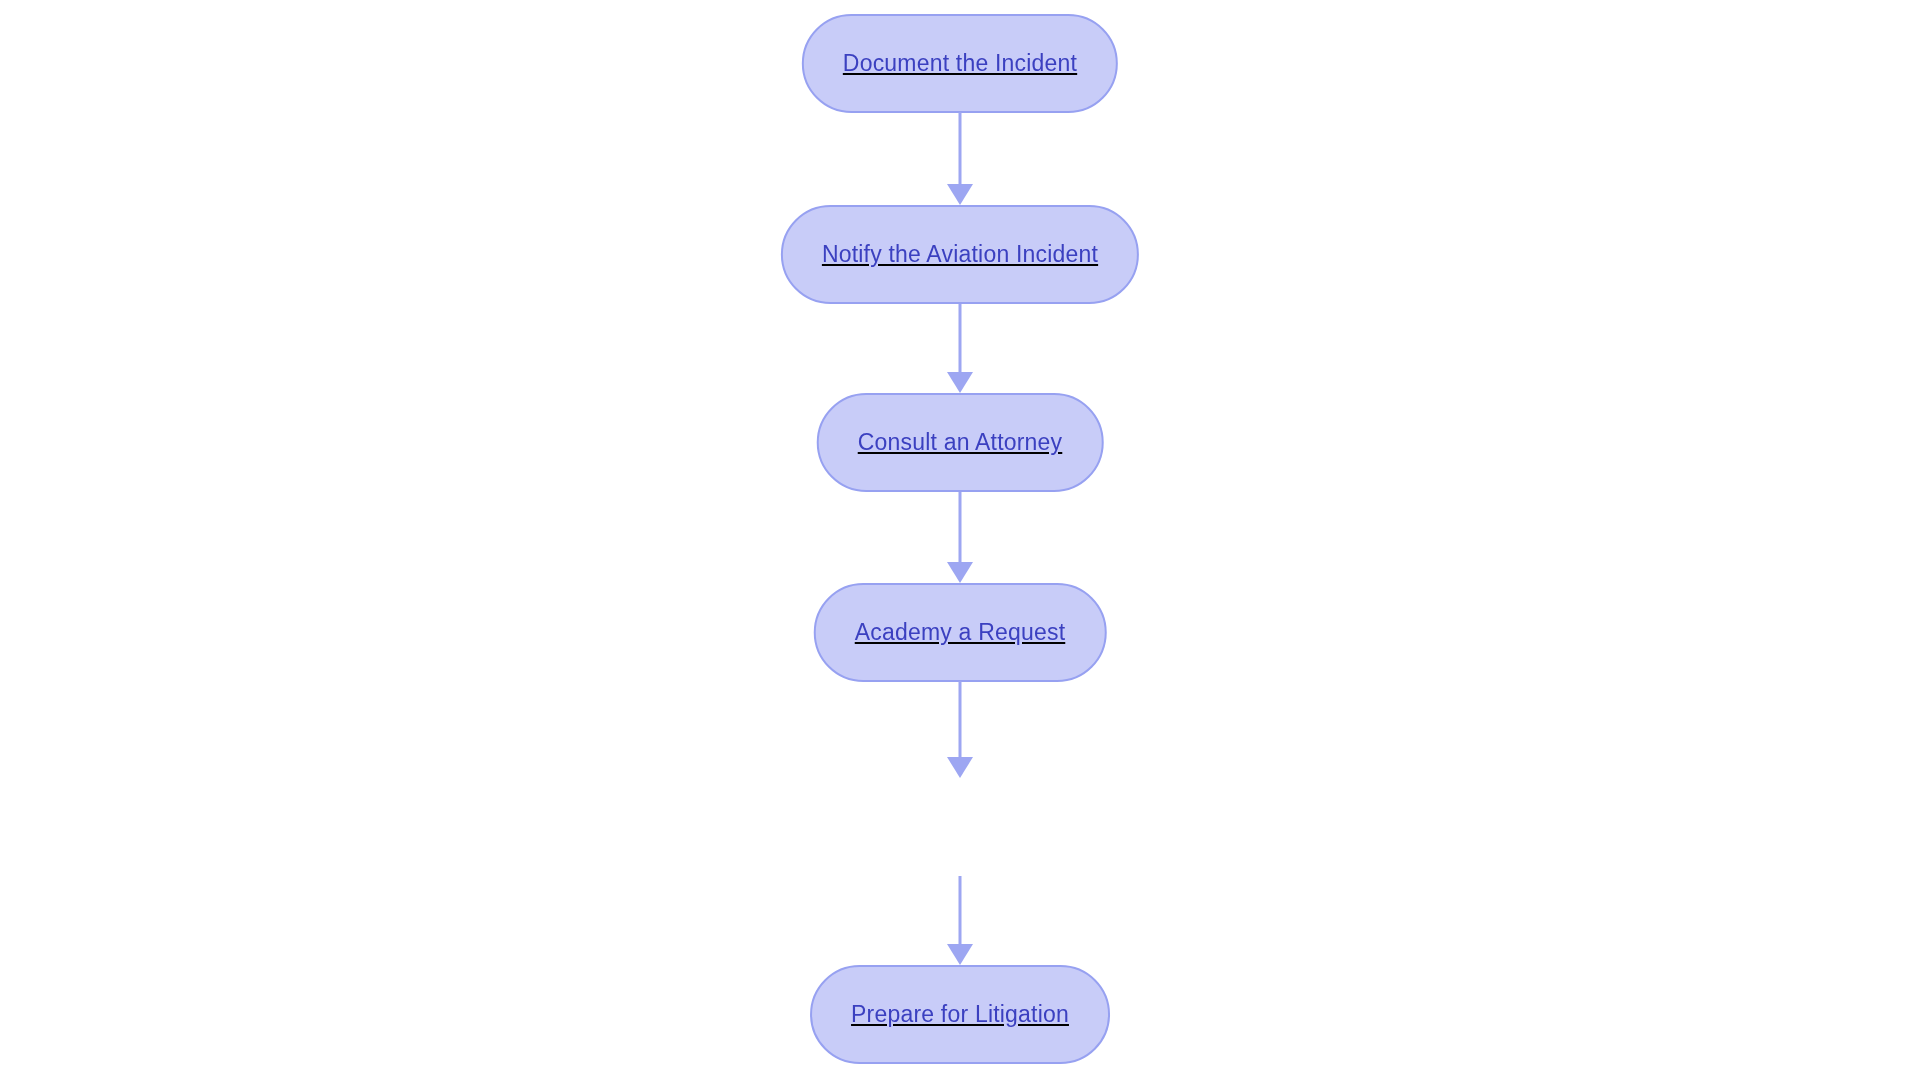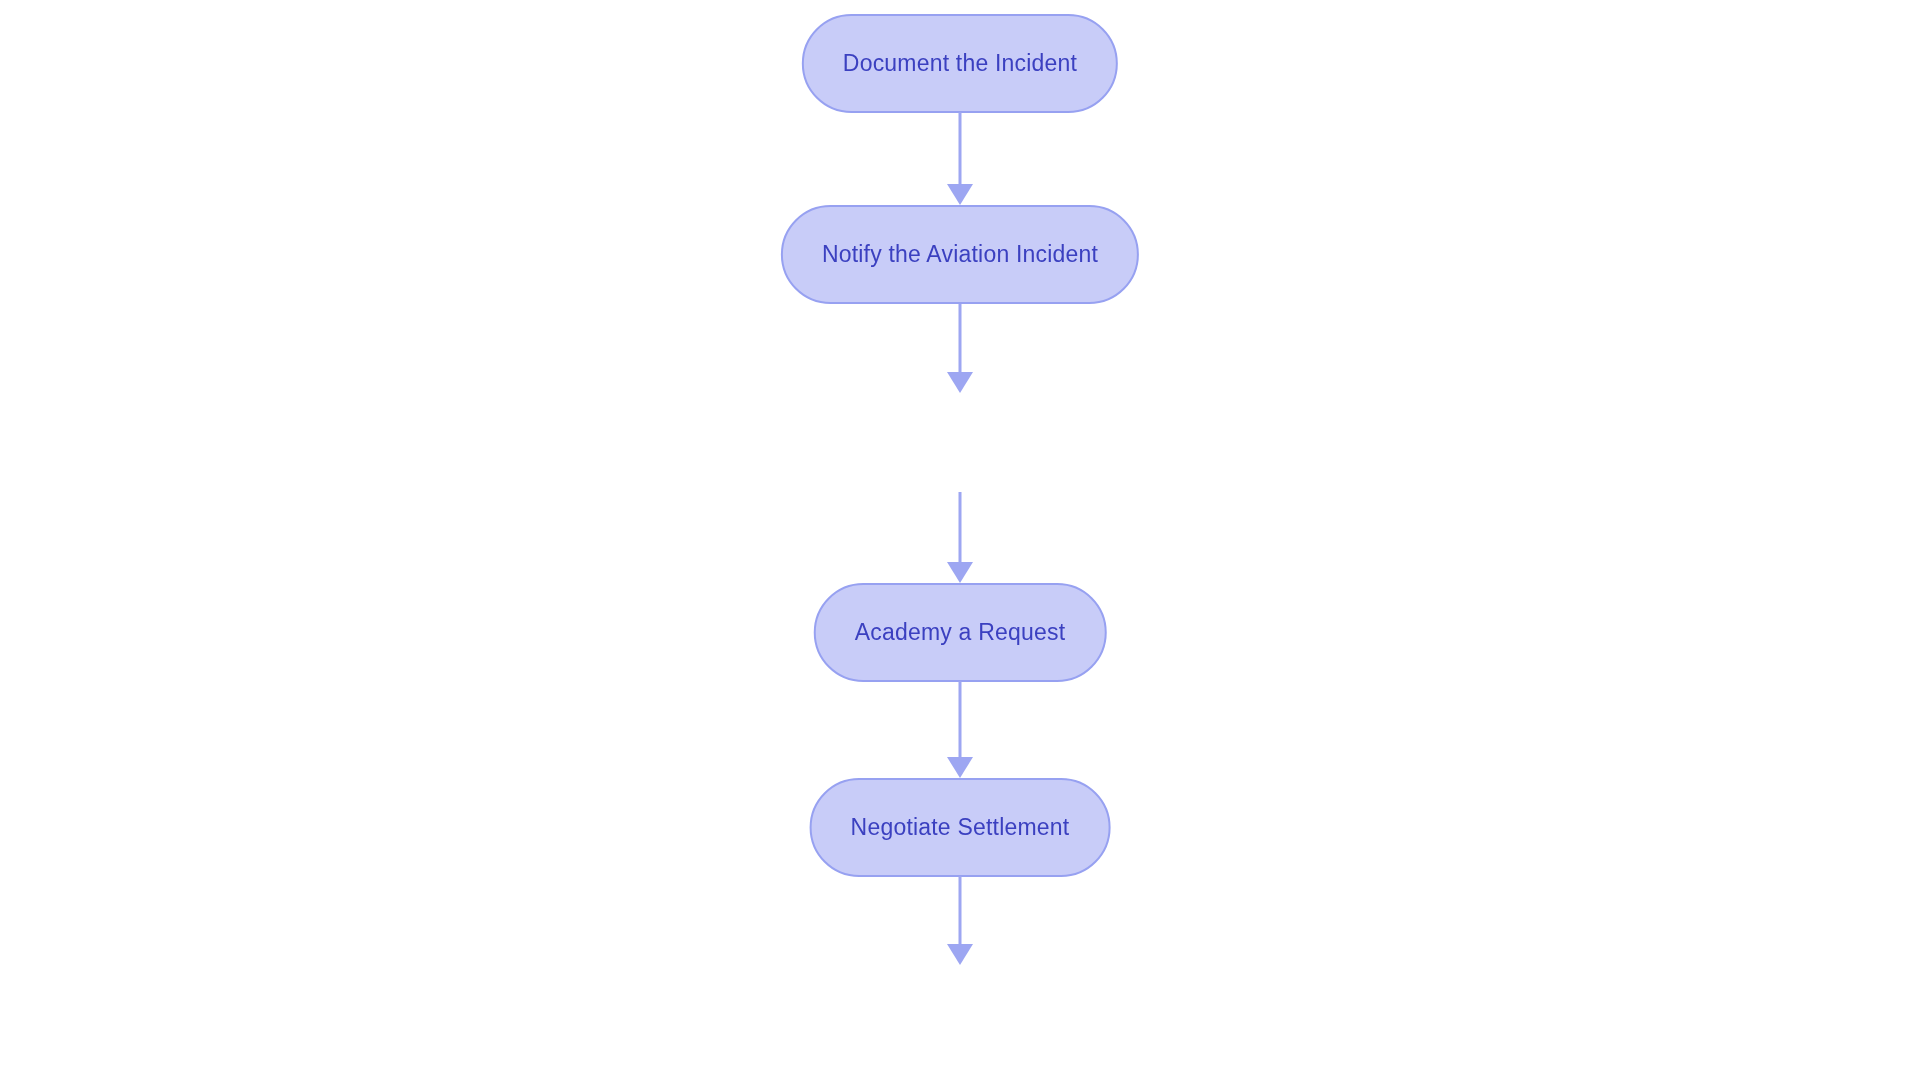--- a/index.html
+++ b/index.html
@@ -24,20 +24,21 @@
     transform: translateX(-50%);
     height: 99px;
     padding: 15px 39px;
     border-radius: 50px;
     background: var(--node-fill);
     border: 2px solid var(--node-border);
     display: flex;
     align-items: center;
     justify-content: center;
     white-space: nowrap;
+    text-decoration: underline;
   }
   .flow-node .node-label {
     font-size: 23px;
     color: var(--node-text);
     letter-spacing: 0.2px;
   }
   .node-1 { top: 14px; }
   .node-2 { top: 205px; }
   .node-3 { top: 393px; }
   .node-4 { top: 583px; }
@@ -93,38 +94,41 @@
 
   <div class="flow-node node-2">
     <span class="node-label">Notify the Aviation Incident</span>
   </div>
 
   <div class="connector conn-2">
     <div class="arrow-line"></div>
     <div class="arrow-head"></div>
   </div>
 
+  <div class="flow-node node-3">
+    <span class="node-label">Consult an Attorney</span>
+  </div>
 
   <div class="connector conn-3">
     <div class="arrow-line"></div>
     <div class="arrow-head"></div>
   </div>
 
   <div class="flow-node node-4">
     <span class="node-label">Academy a Request</span>
   </div>
 
   <div class="connector conn-4">
     <div class="arrow-line"></div>
     <div class="arrow-head"></div>
   </div>
 
-  <div class="flow-node node-5">
-    <span class="node-label">Negotiate Settlement</span>
-  </div>
 
   <div class="connector conn-5">
     <div class="arrow-line"></div>
     <div class="arrow-head"></div>
   </div>
 
+  <div class="flow-node node-6">
+    <span class="node-label">Prepare for Litigation</span>
+  </div>
 
 </div>
 
 </body></html>

